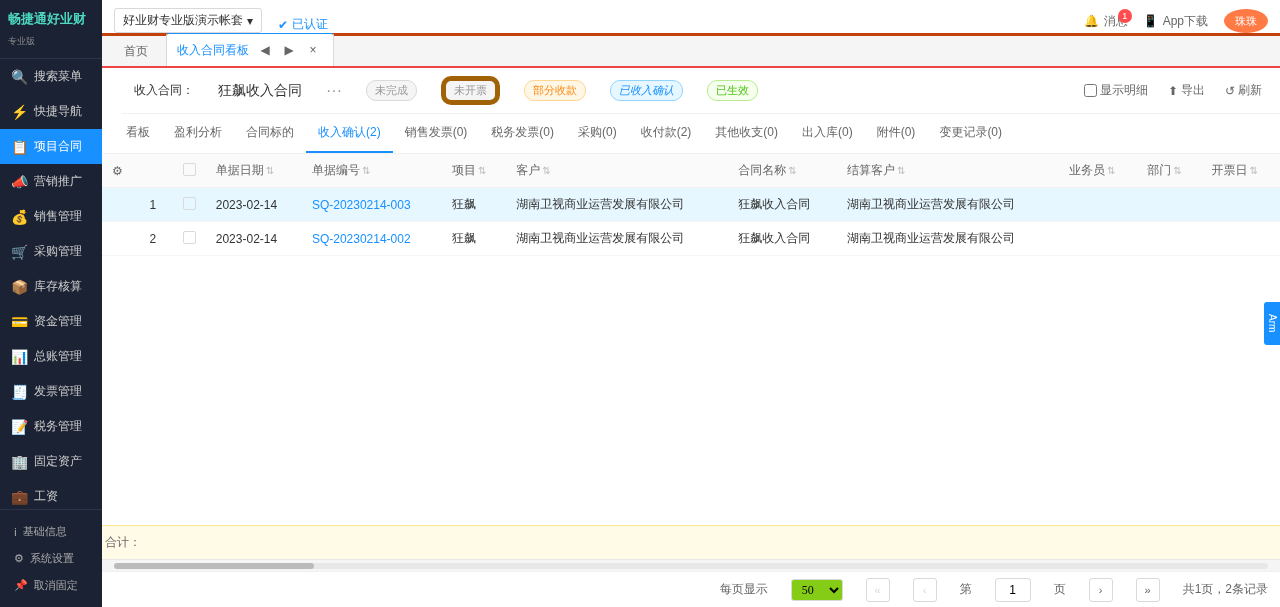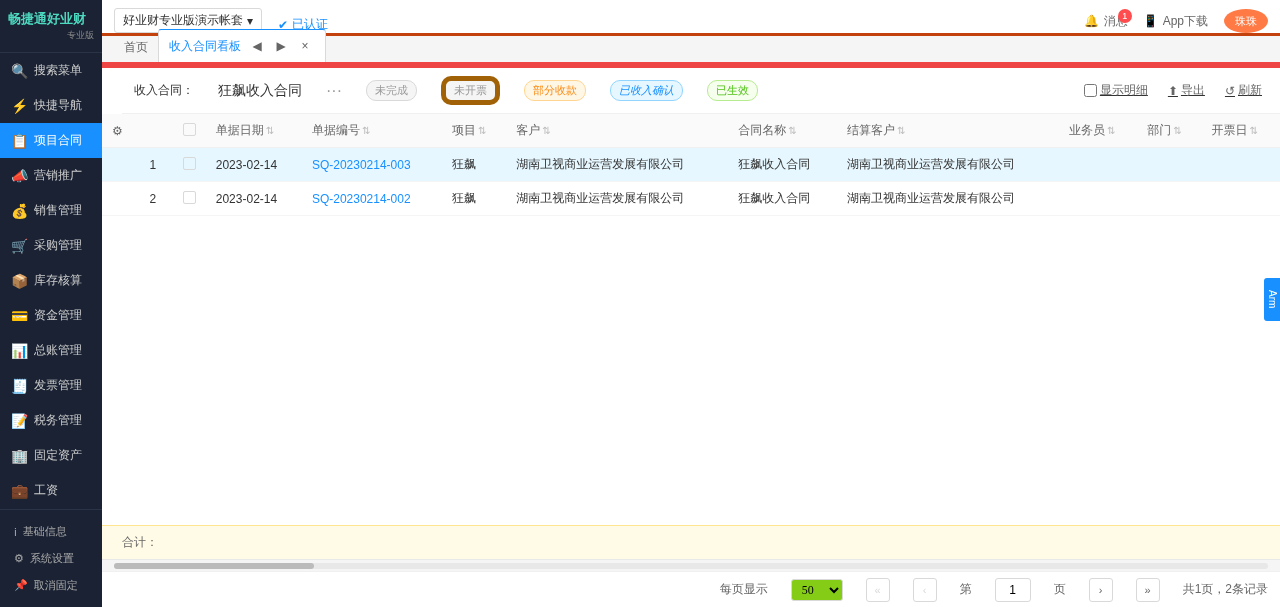--- a/index.html
+++ b/index.html
@@ -2,60 +2,60 @@
 <html><head>
   <meta charset="utf-8">
   <style>
     * { box-sizing: border-box; margin: 0; padding: 0; }
     body { font-family: "Microsoft YaHei", Arial, sans-serif; font-size: 12px; background: #f0f2f5; color: #333; display: flex; height: 607px; overflow: hidden; }
 
     
     .sidebar { width: 102px; background: #1a2233; height: 100%; display: flex; flex-direction: column; flex-shrink: 0; }
     .sidebar-logo { padding: 10px 8px; border-bottom: 1px solid #2a3448; }
     .logo-text { color: #4dd9c0; font-size: 13px; font-weight: bold; }
-    .logo-sub { color: #888; font-size: 9px; margin-top: 1px; text-align: right; }
+    .logo-sub { color: #888; font-size: 9px; margin-top: 7px; }
     .sidebar-menu { flex: 1; overflow-y: auto; }
     .sidebar-item { display: flex; align-items: center; gap: 6px; padding: 9px 12px; color: #ccc; font-size: 12px; cursor: pointer; position: relative; }
     .sidebar-item.active { background: #1890ff; color: #fff; }
     .sidebar-item .icon { width: 16px; height: 16px; display: flex; align-items: center; justify-content: center; font-size: 14px; }
     .sidebar-bottom { padding: 8px; border-top: 1px solid #2a3448; }
     .sidebar-bottom-item { display: flex; align-items: center; gap: 6px; padding: 6px; color: #aaa; font-size: 11px; cursor: pointer; }
 
     
     .main { flex: 1; display: flex; flex-direction: column; height: 100%; overflow: hidden; }
 
     
     .topbar { height: 36px; background: #fff; display: flex; align-items: flex-end; padding: 0 12px; border-bottom: 3px solid #c2410c; gap: 8px; }
     .topbar-selector { display: flex; align-items: center; gap: 4px; border: 1px solid #d9d9d9; padding: 3px 8px; border-radius: 3px; font-size: 12px; color: #333; cursor: pointer; }
     .topbar-verified { display: flex; align-items: center; gap: 4px; color: #1890ff; font-size: 12px; margin-left: 8px; }
     .topbar-right { margin-left: auto; display: flex; align-items: center; gap: 16px; }
     .topbar-action { display: flex; align-items: center; gap: 4px; font-size: 12px; color: #666; cursor: pointer; position: relative; }
     .badge { background: #ff4d4f; color: #fff; border-radius: 50%; width: 14px; height: 14px; font-size: 9px; display: flex; align-items: center; justify-content: center; position: absolute; top: -4px; right: -4px; }
     .avatar { width: 44px; height: 24px; border-radius: 50%; background: #ff7a45; color: #fff; display: flex; align-items: center; justify-content: center; font-size: 11px; }
 
     
-    .tabbar { height: 32px; background: #f5f5f5; display: flex; align-items: flex-end; padding: 0 12px; border-bottom: 6px solid #ef4444; gap: 0; }
+    .tabbar { height: 32px; background: #f5f5f5; display: flex; align-items: flex-end; padding: 0 12px; border-bottom: 2px solid #ef4444; gap: 8px; }
     .tabbar-home { padding: 6px 10px; font-size: 12px; color: #666; cursor: pointer; }
     .tabbar-tab { padding: 6px 10px; font-size: 12px; background: #fff; border: 1px solid #d9d9d9; border-bottom: none; border-radius: 3px 3px 0 0; display: flex; align-items: center; gap: 6px; cursor: pointer; }
     .tabbar-tab.active { color: #1890ff; border-top-color: #1890ff; }
 
     
     .content { flex: 1; display: flex; flex-direction: column; overflow: hidden; background: #fff; }
 
     
     .contract-header { padding: 8px 12px; display: flex; align-items: center; gap: 24px; border-bottom: 1px solid #f0f0f0; margin-left: 20px; }
     .contract-title { font-size: 14px; font-weight: 500; color: #333; }
     .contract-more { color: #999; cursor: pointer; font-size: 16px; }
     .status-badge { padding: 2px 8px; border-radius: 10px; font-size: 11px; cursor: pointer; }
     .status-incomplete { background: #f5f5f5; color: #999; border: 1px solid #d9d9d9; }
     .status-no-invoice { background: #f5f5f5; color: #999; border: 5px solid #a16207; }
     .status-partial { background: #fff7e6; color: #fa8c16; border: 1px solid #ffd591; }
     .status-confirmed { background: #e6f7ff; color: #1890ff; border: 1px solid #91d5ff; font-style: italic; }
     .status-effective { background: #f6ffed; color: #52c41a; border: 1px solid #b7eb8f; }
-    .contract-header-right { margin-left: auto; display: flex; align-items: flex-start; gap: 8px; text-decoration: underline; }
+    .contract-header-right { margin-left: auto; display: flex; align-items: flex-start; gap: 8px; }
     .header-btn { display: flex; align-items: center; gap: 3px; font-size: 12px; color: #666; cursor: pointer; padding: 2px 6px; }
 
     
     .tabs { display: flex; border-bottom: 1px solid #f0f0f0; padding: 0 12px; background: #fff; }
     .tab { padding: 10px 12px; font-size: 12px; color: #666; cursor: pointer; border-bottom: 2px solid transparent; white-space: nowrap; }
     .tab.active { color: #1890ff; border-bottom-color: #1890ff; font-weight: 500; }
 
     
     .table-container { flex: 1; overflow: auto; position: relative; }
     table { width: 100%; border-collapse: collapse; font-size: 12px; }
@@ -63,21 +63,21 @@
     th { padding: 8px 10px; text-align: left; color: #666; font-weight: normal; border-bottom: 1px solid #f0f0f0; white-space: nowrap; position: relative; }
     th .sort-icon { color: #bbb; font-size: 10px; margin-left: 2px; }
     td { padding: 8px 10px; border-bottom: 1px solid #f5f5f5; color: #333; white-space: nowrap; }
     tr.row-selected td { background: #e6f7ff; }
     .link { color: #1890ff; cursor: pointer; text-decoration: none; }
     .col-num { width: 40px; text-align: center; }
     .col-check { width: 30px; text-align: center; }
     .checkbox { width: 13px; height: 13px; border: 1px solid #d9d9d9; border-radius: 2px; cursor: pointer; display: inline-block; }
 
     
-    .table-footer { padding: 8px 20px; background: #fffbe6; border-top: 1px solid #ffe58f; font-size: 12px; color: #666; display: flex; align-items: center; gap: 8px; }
+    .table-footer { padding: 8px 3px; background: #fffbe6; border-top: 1px solid #ffe58f; font-size: 12px; color: #666; display: flex; align-items: center; gap: 8px; }
     .total-label { font-weight: 500; }
 
     
     .scrollbar-area { height: 12px; background: #f5f5f5; border-top: 1px solid #e8e8e8; display: flex; align-items: center; padding: 0 12px; }
     .scrollbar-track { flex: 1; height: 6px; background: #e8e8e8; border-radius: 3px; position: relative; }
     .scrollbar-thumb { width: 200px; height: 6px; background: #bbb; border-radius: 3px; }
 
     
     .pagination { height: 36px; display: flex; align-items: center; justify-content: flex-end; padding: 0 12px; border-top: 1px solid #f0f0f0; gap: 23px; background: #fff; }
     .pagination-label { font-size: 12px; color: #666; }
@@ -233,20 +233,34 @@
           <span>⬆</span>
           <span>导出</span>
         </div>
         <div class="header-btn">
           <span>↺</span>
           <span>刷新</span>
         </div>
       </div>
     </div>
 
+    <div class="tabs" id="content-tabs">
+    <div class="tab">看板</div>
+        <div class="tab">盈利分析</div>
+        <div class="tab">合同标的</div>
+        <div class="tab active">收入确认(2)</div>
+        <div class="tab">销售发票(0)</div>
+        <div class="tab">税务发票(0)</div>
+        <div class="tab">采购(0)</div>
+        <div class="tab">收付款(2)</div>
+        <div class="tab">其他收支(0)</div>
+        <div class="tab">出入库(0)</div>
+        <div class="tab">附件(0)</div>
+        <div class="tab">变更记录(0)</div>
+      </div>
 
     <div class="table-container">
       <table>
         <thead>
           <tr>
             <th class="col-check"><span>⚙</span></th>
             <th class="col-num"></th>
             <th class="col-check"><span class="checkbox"></span></th>
             <th><span>单据日期</span><span class="sort-icon">⇅</span></th>
             <th><span>单据编号</span><span class="sort-icon">⇅</span></th>

